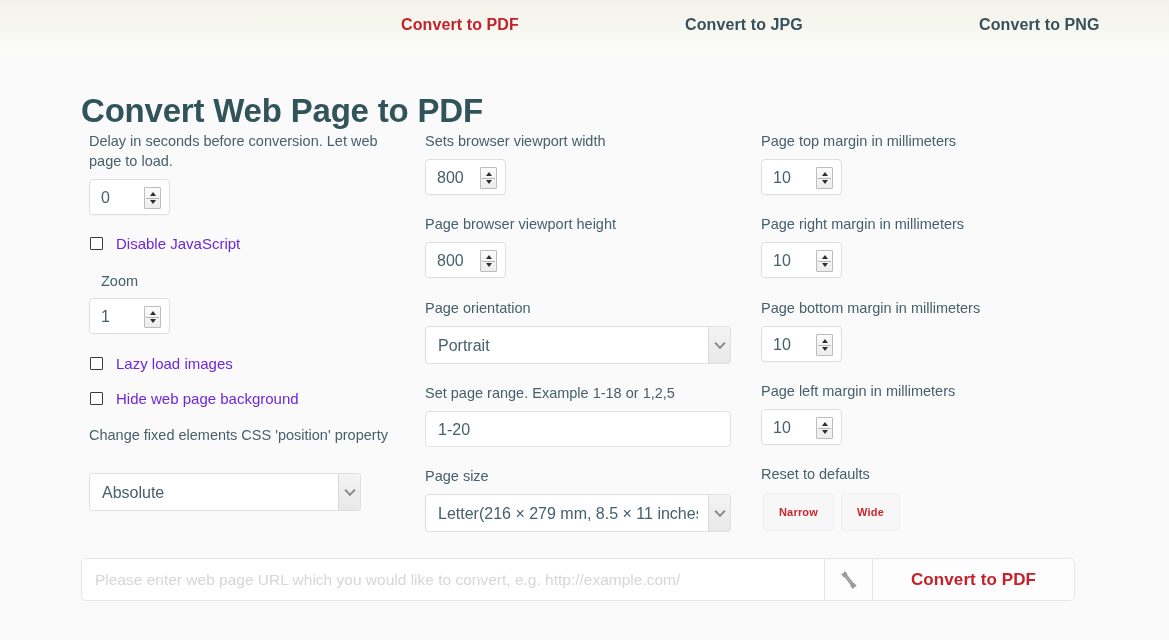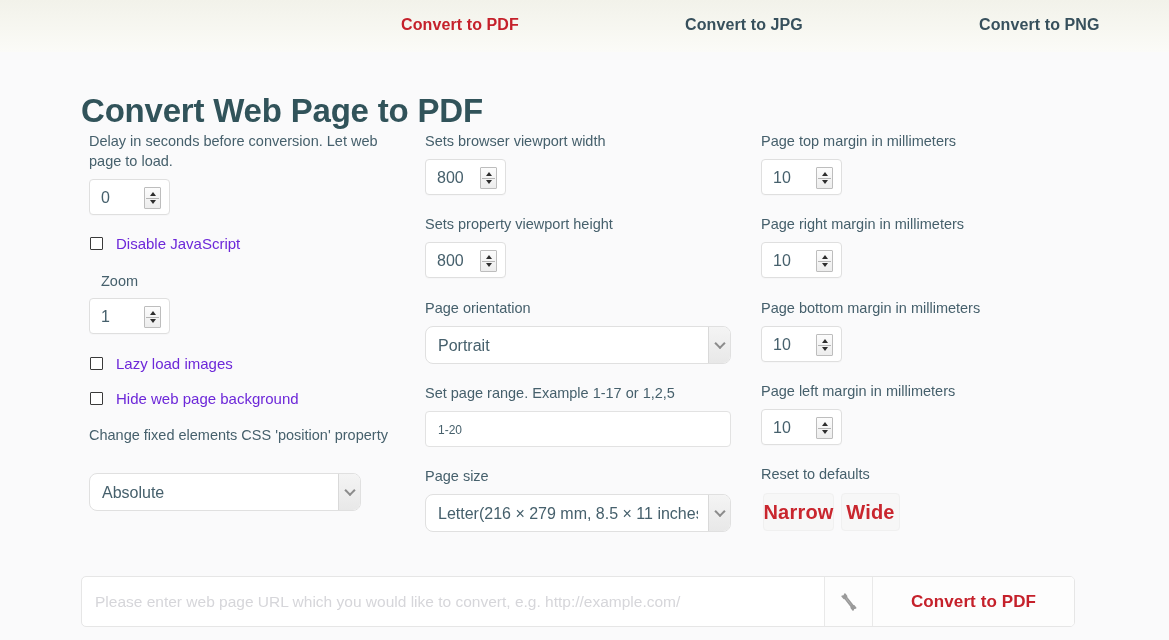--- a/index.html
+++ b/index.html
@@ -112,26 +112,26 @@
     position:absolute; left:1px; right:1px; top:50%;
     height:1px; background:#b4b4b4;
   }
 
   .text-input{
     position:absolute; height:36px;
     background:#fff; border:1px solid #e2e2e2; border-radius:4px;
   }
   .text-input .val{
     position:absolute; left:12px; top:7px;
-    font-size:12px; color:#46606c; line-height:22px;
+    font-size:16px; color:#46606c; line-height:22px;
   }
 
   .select{
     position:absolute; height:38px;
-    background:#fff; border:1px solid #e0e0e0; border-radius:8px;
+    background:#fff; border:1px solid #e0e0e0; border-radius:3px;
     overflow:hidden;
   }
   .select .val{
     position:absolute; left:12px; top:8px; right:32px;
     font-size:16px; color:#46606c; line-height:22px;
     white-space:nowrap; overflow:hidden;
   }
   .select .arrow{
     position:absolute; right:0; top:0; bottom:0; width:22px;
     background:linear-gradient(180deg,#f4f4f4,#e8e8e8);
@@ -154,29 +154,29 @@
     position:absolute; left:26px; top:0;
     font-size:15px; color:#6d28d9; line-height:19px;
     white-space:nowrap;
   }
 
   
   .reset-btn{
     position:absolute; height:38px;
     background:#f7f7f7; border:1px solid #f0f0f0;
     border-radius:4px;
-    color:#c9262e; font-size:20px; font-weight:bold;
+    color:#c9262e; font-size:11px; font-weight:bold;
     display:flex; align-items:center; justify-content:center;
     letter-spacing:.2px;
   }
 
   
   .convert-bar{
-    position:absolute; left:81px; top:576px;
-    width:994px; height:51px;
+    position:absolute; left:81px; top:558px;
+    width:994px; height:43px;
     background:#fff;
     border:1px solid #e6e6e6;
     border-radius:5px;
     display:flex;
     overflow:hidden;
   }
   .url-input{
     flex:1 1 auto; height:100%;
     display:flex; align-items:center;
     padding-left:13px;
@@ -253,37 +253,37 @@
 
 <div class="field-label" style="left:425px; top:131px;">Sets browser viewport width</div>
 
 <div class="num-input" style="left:425px; top:159px; width:81px;">
   <span class="val">800</span>
   <span class="spin">
       <i></i>
     </span>
 </div>
 
-<div class="field-label" style="left:425px; top:214px;">Sets property viewport height</div>
+<div class="field-label" style="left:425px; top:214px;">Page browser viewport height</div>
 
 <div class="num-input" style="left:425px; top:242px; width:81px;">
   <span class="val">800</span>
   <span class="spin">
       <i></i>
     </span>
 </div>
 
 <div class="field-label" style="left:425px; top:298px;">Page orientation</div>
 
 <div class="select" style="left:425px; top:326px; width:306px;">
   <span class="val">Portrait</span>
   <span class="arrow"></span>
 </div>
 
-<div class="field-label" style="left:425px; top:383px;">Set page range. Example 1-17 or 1,2,5</div>
+<div class="field-label" style="left:425px; top:383px;">Set page range. Example 1-18 or 1,2,5</div>
 
 <div class="text-input" style="left:425px; top:411px; width:306px;">
   <span class="val">1-20</span>
 </div>
 
 <div class="field-label" style="left:425px; top:466px;">Page size</div>
 
 <div class="select" style="left:425px; top:494px; width:306px;">
   <span class="val">Letter(216 × 279 mm, 8.5 × 11 inches)</span>
   <span class="arrow"></span>

